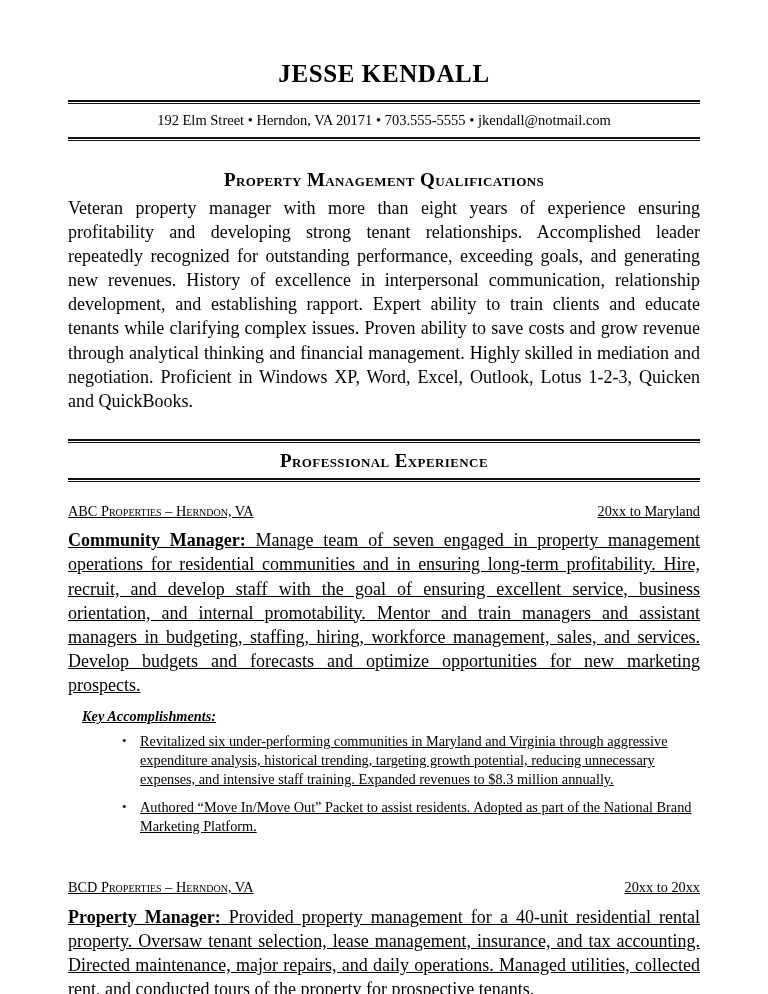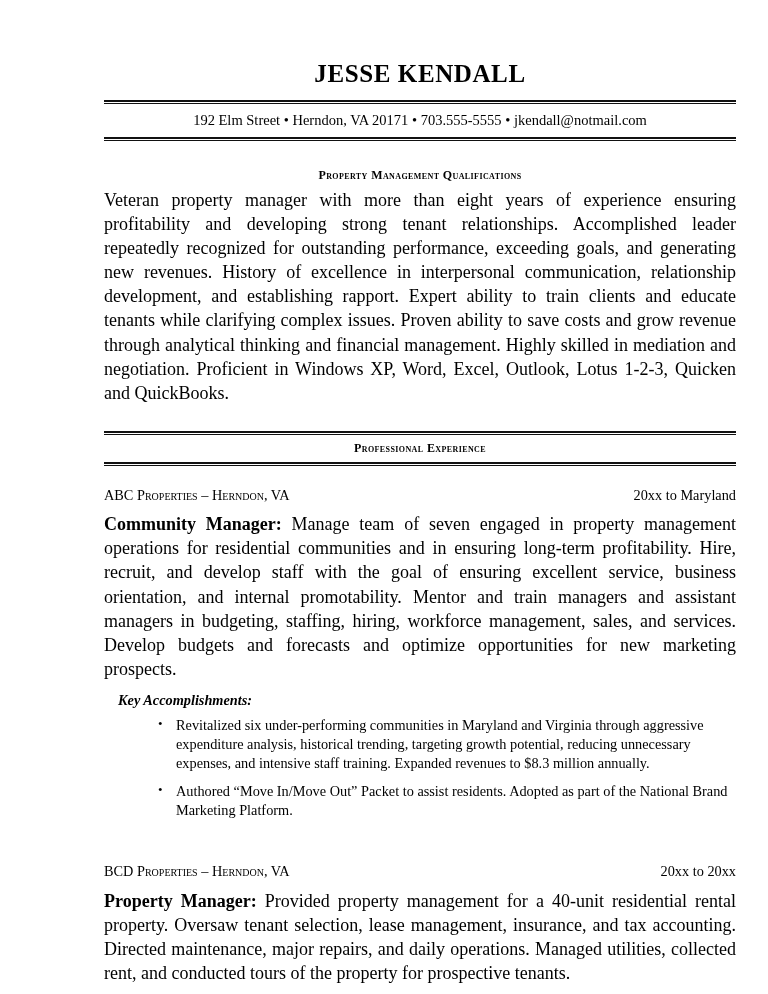--- a/index.html
+++ b/index.html
@@ -12,21 +12,21 @@
     width: 768px;
     height: 994px;
     font-family: "Liberation Serif", "DejaVu Serif", serif;
     color: #000000;
     -webkit-font-smoothing: antialiased;
   }
   .page {
     width: 768px;
     height: 730px;
     box-sizing: border-box;
-    padding: 56px 68px 0 104px;
+    padding: 56px 68px 0 68px;
     position: relative;
   }
   .sheet {
     width: 632px;
   }
 
   
   .name {
     text-align: center;
     font-size: 25px;
@@ -50,21 +50,21 @@
   .contact {
     text-align: center;
     font-size: 14.5px;
     line-height: 1.35;
     padding: 7px 0 7px 0;
   }
 
   
   .section-heading {
     text-align: center;
-    font-size: 12px;
+    font-size: 19px;
     font-weight: bold;
     font-variant: small-caps;
     letter-spacing: 0.4px;
     padding: 6px 0 5px 0;
     line-height: 1.15;
   }
   .section-heading.plain {
     margin-top: 22px;
     padding-bottom: 3px;
   }
@@ -74,21 +74,21 @@
   
   p.summary,
   p.jobdesc {
     text-align: justify;
     font-size: 18px;
     line-height: 1.34;
     margin: 2px 0 0 0;
   }
   p.jobdesc { margin-top: 8px; }
 
-  .job { margin-top: 20px; }
+  .job { margin-top: 20px; text-decoration: underline; }
   .job-line {
     display: flex;
     justify-content: space-between;
     align-items: baseline;
     font-size: 14.3px;
     line-height: 1.3;
   }
   .company { font-variant: small-caps; }
   .company .lead { font-variant: normal; }
   .dates { white-space: nowrap; }

